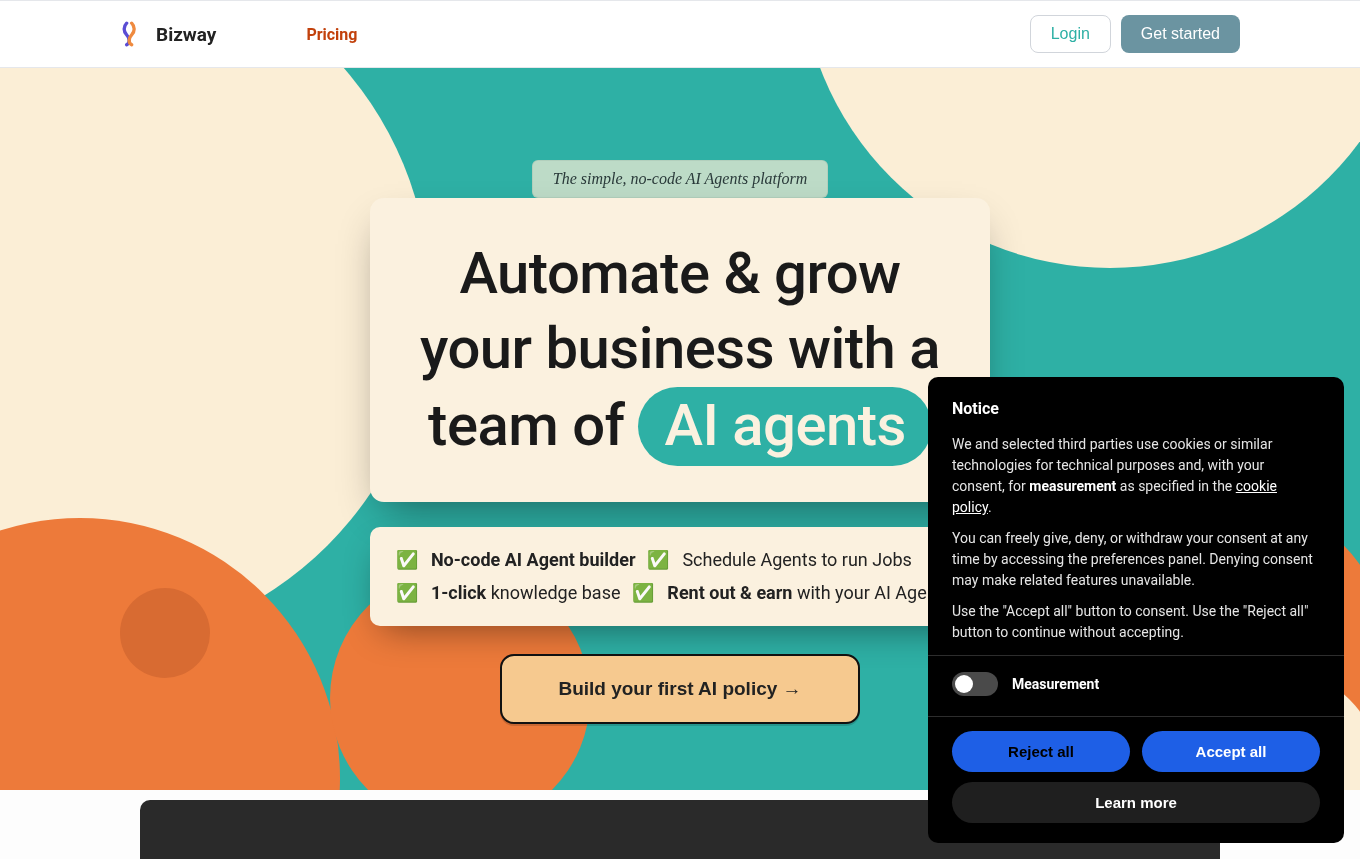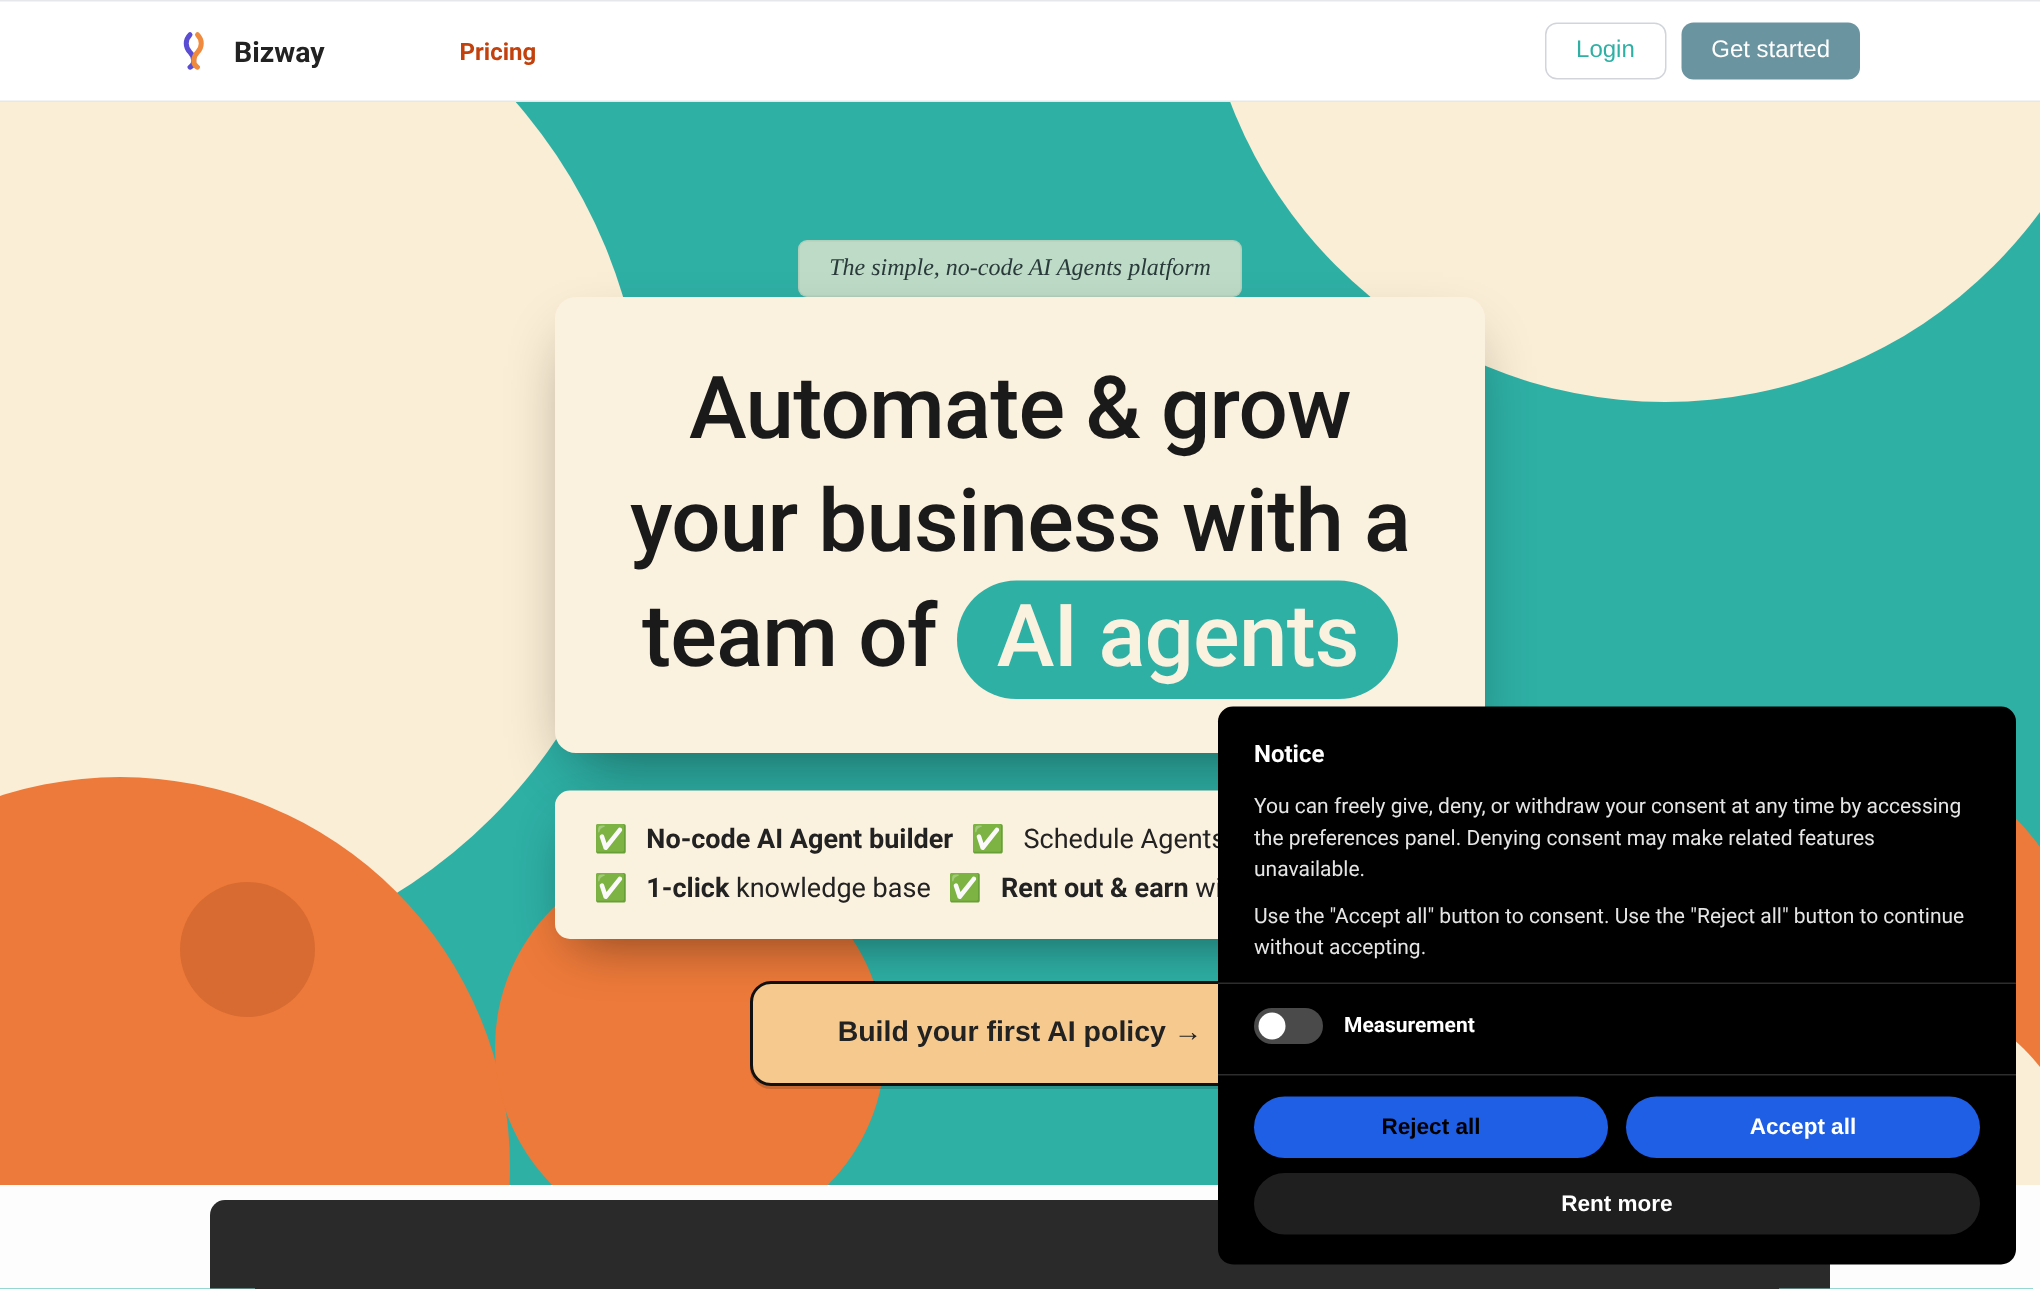--- a/index.html
+++ b/index.html
@@ -127,21 +127,21 @@
     left:140px; right:140px; top:800px;
     height:120px;
     background:#2a2a2a;
     border-radius:10px;
   }
 
   
   .cookie {
     position:absolute;
     right:16px; bottom:16px;
-    width:532px;
+    width:416px;
     background:#000;
     color:#fff;
     border-radius:10px;
     padding: 22px 24px 20px;
     font-size:14px;
     z-index:50;
   }
   .cookie h3 { font-size:16px; font-weight:700; margin-bottom:16px; }
   .cookie p { line-height:1.5; margin-bottom:10px; color:#e5e5e5; }
   .cookie .strong { font-weight:700; color:#fff; }
@@ -231,32 +231,35 @@
     </div>
 
     <button class="cta">Build your first AI policy →</button>
   </div>
 </section>
 
 <div class="strip"></div>
 
 <div class="cookie">
   <h3>Notice</h3>
+  <p>
+    <span>We and selected third parties use cookies or similar technologies for technical purposes and, with your consent, for </span><span class="strong">measurement</span><span> as specified in the </span><span class="link">cookie policy</span><span>.</span>
+  </p>
   <p>You can freely give, deny, or withdraw your consent at any time by accessing the preferences panel. Denying consent may make related features unavailable.</p>
   <p>Use the "Accept all" button to consent. Use the "Reject all" button to continue without accepting.</p>
 
   <div class="section-divider"></div>
 
   <div class="measurement-row">
     <div class="toggle">
       <div class="knob"></div>
     </div>
     <span class="strong">Measurement</span>
   </div>
 
   <div class="section-divider"></div>
 
   <div class="btn-row">
     <button class="btn-reject">Reject all</button>
     <button class="btn-accept">Accept all</button>
   </div>
-  <button class="btn-learn">Rent more</button>
+  <button class="btn-learn">Learn more</button>
 </div>
 
 </body></html>

